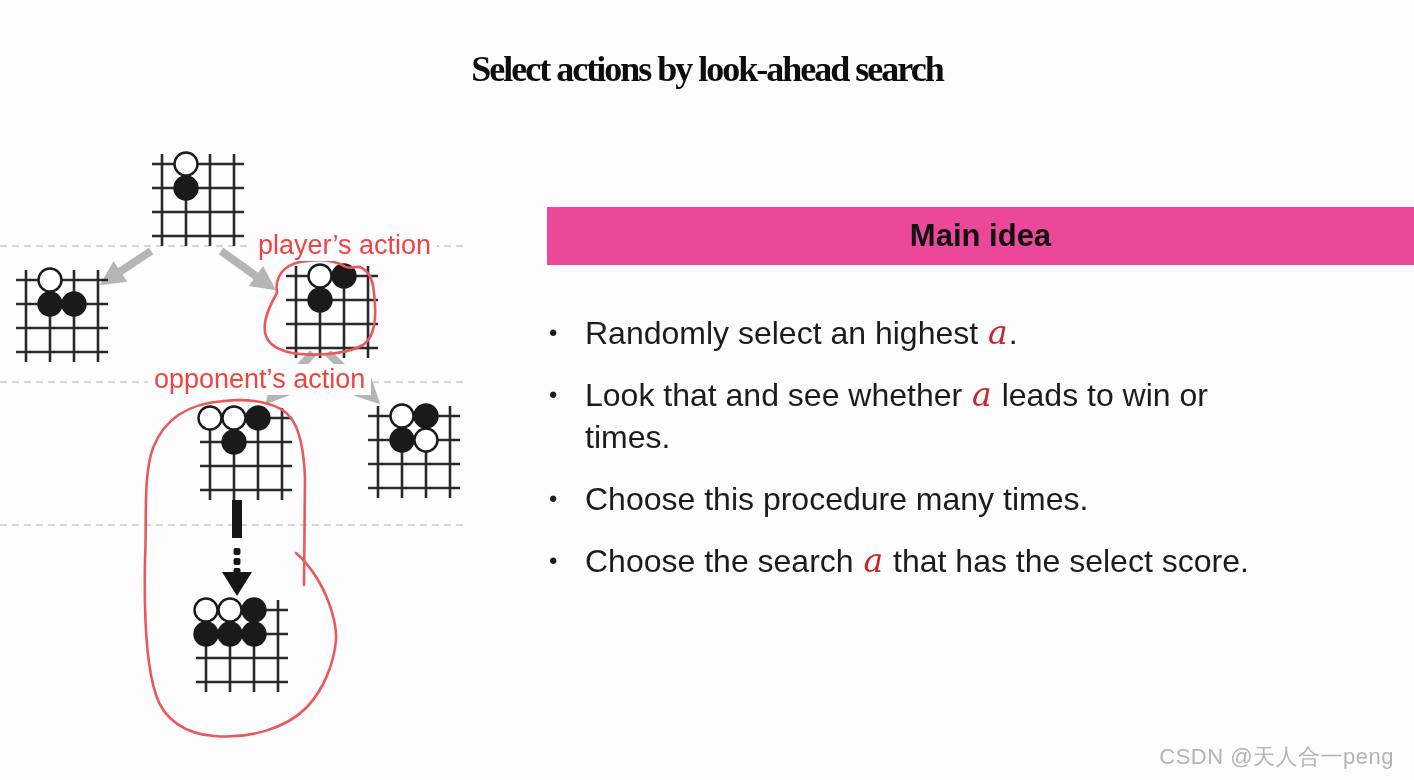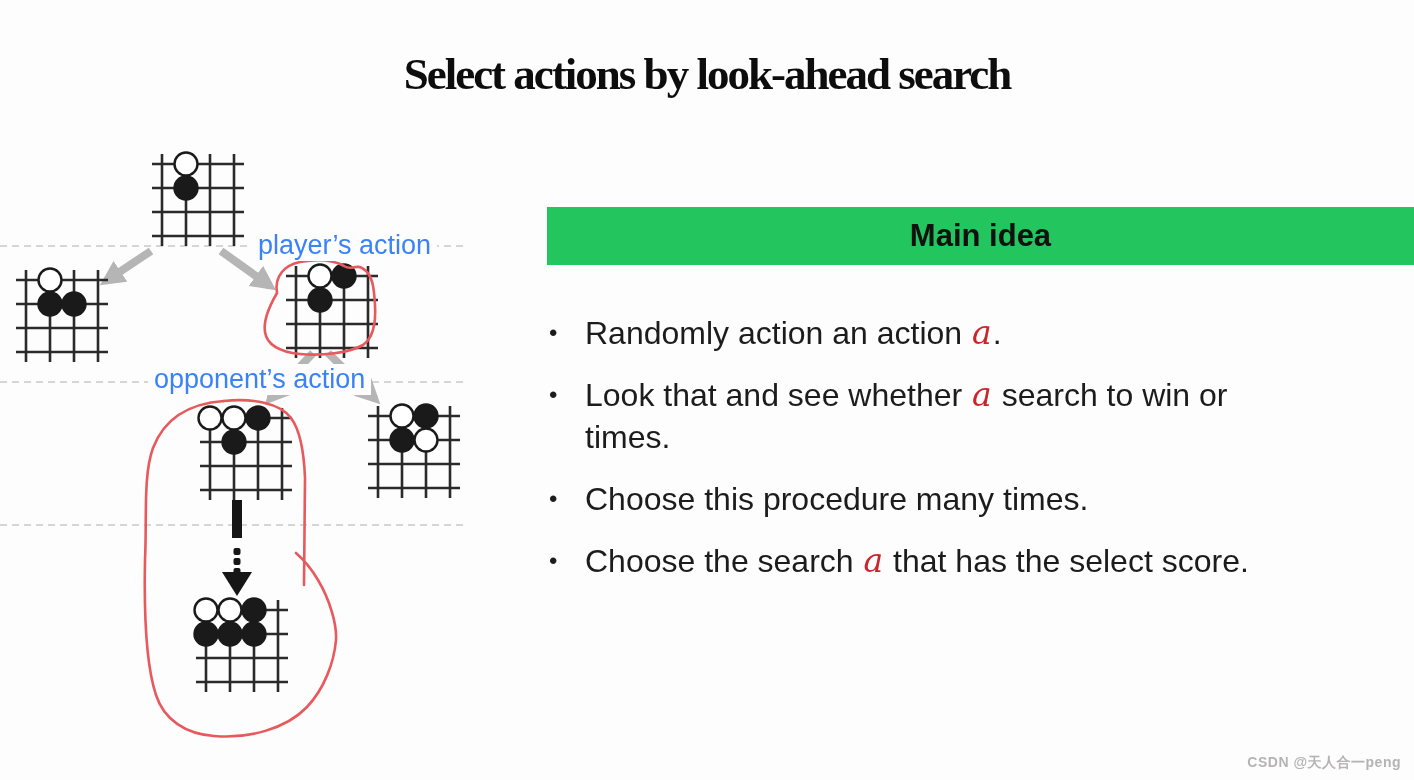--- a/index.html
+++ b/index.html
@@ -7,39 +7,39 @@
     width:1414px;height:780px;position:relative;overflow:hidden;
     background:#fdfdfd;
     font-family:"Liberation Sans", sans-serif;
     color:#1c1c1c;
   }
   .slide-title{
     position:absolute;top:12px;left:0;right:0;
     text-align:center;
     font-family:"Liberation Serif", serif;
     font-weight:bold;
-    font-size:45px;
+    font-size:36px;
     letter-spacing:-2px;
     color:#0d0d0d;
     margin-top:36px;
   }
   .diagram-svg{position:absolute;left:0;top:0;}
   .tree-label{
     position:absolute;
     font-size:27px;
-    color:#3b82f6;
+    color:#ef4444;
     background:#fdfdfd;
     padding:0 6px;
     white-space:nowrap;
   }
   .label-player{left:252px;top:230px;}
   .label-opponent{left:140px;top:364px;margin-left:8px;}
   .main-header{
     position:absolute;left:547px;top:207px;right:0;height:58px;
-    background:#22c55e;
+    background:#ec4899;
     display:flex;align-items:center;justify-content:center;
     font-size:31px;font-weight:bold;color:#111;
   }
   .bullets{
     position:absolute;left:549px;top:312px;width:850px;
   }
   .bullet-item{
     display:flex;
     margin-bottom:20px;
     font-size:32px;
@@ -53,25 +53,24 @@
   }
   .bullet-text{flex:1;}
   .mathvar{
     font-family:"DejaVu Serif", serif;
     font-style:italic;
     font-size:33px;
     color:#c9252b;
     padding:0 1px;
   }
   .watermark{
-    position:absolute;right:13px;bottom:8px;
-    font-size:14px;
+    position:absolute;right:20px;bottom:8px;
+    font-size:22px;
     color:#b5b3b3;
     letter-spacing:0.5px;
-    font-weight:bold;
   }
 </style>
 </head>
 <body>
 
 <h1 class="slide-title">Select actions by look-ahead search</h1>
 
 <svg class="diagram-svg" width="1414" height="780" viewBox="0 0 1414 780">
   <defs>
     <marker id="arrowGray" viewBox="0 0 10 10" refX="7" refY="5" markerWidth="3.1" markerHeight="3.1" orient="auto-start-reverse" markerUnits="strokeWidth">
@@ -184,25 +183,25 @@
 <div class="tree-label label-player">player’s action</div>
 <div class="tree-label label-opponent">opponent’s action</div>
 
 <div class="main-header">
   <span>Main idea</span>
 </div>
 
 <div class="bullets" id="bullets">
     <div class="bullet-item">
       <span class="bullet-dot">•</span>
-      <span class="bullet-text"><span>Randomly action an action </span><span class="mathvar" style="color: rgb(201, 37, 43);">a</span><span>.</span></span>
-    </div>
-    <div class="bullet-item">
-      <span class="bullet-dot">•</span>
-      <span class="bullet-text"><span>Look that and see whether </span><span class="mathvar" style="color: rgb(201, 37, 43);">a</span><span> search to win or</span><br><span>times.</span></span>
+      <span class="bullet-text"><span>Randomly select an highest </span><span class="mathvar" style="color: rgb(201, 37, 43);">a</span><span>.</span></span>
+    </div>
+    <div class="bullet-item">
+      <span class="bullet-dot">•</span>
+      <span class="bullet-text"><span>Look that and see whether </span><span class="mathvar" style="color: rgb(201, 37, 43);">a</span><span> leads to win or</span><br><span>times.</span></span>
     </div>
     <div class="bullet-item">
       <span class="bullet-dot">•</span>
       <span class="bullet-text"><span>Choose this procedure many times.</span></span>
     </div>
     <div class="bullet-item">
       <span class="bullet-dot">•</span>
       <span class="bullet-text"><span>Choose the search </span><span class="mathvar" style="color: rgb(201, 37, 43);">a</span><span> that has the select score.</span></span>
     </div>
   </div>

